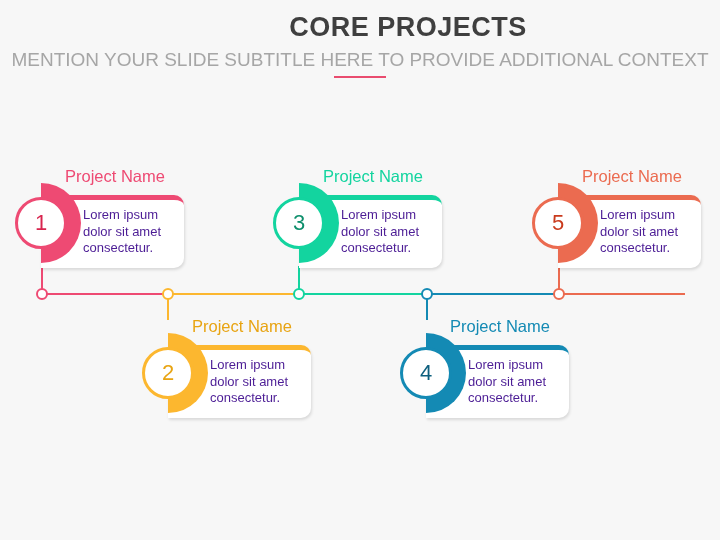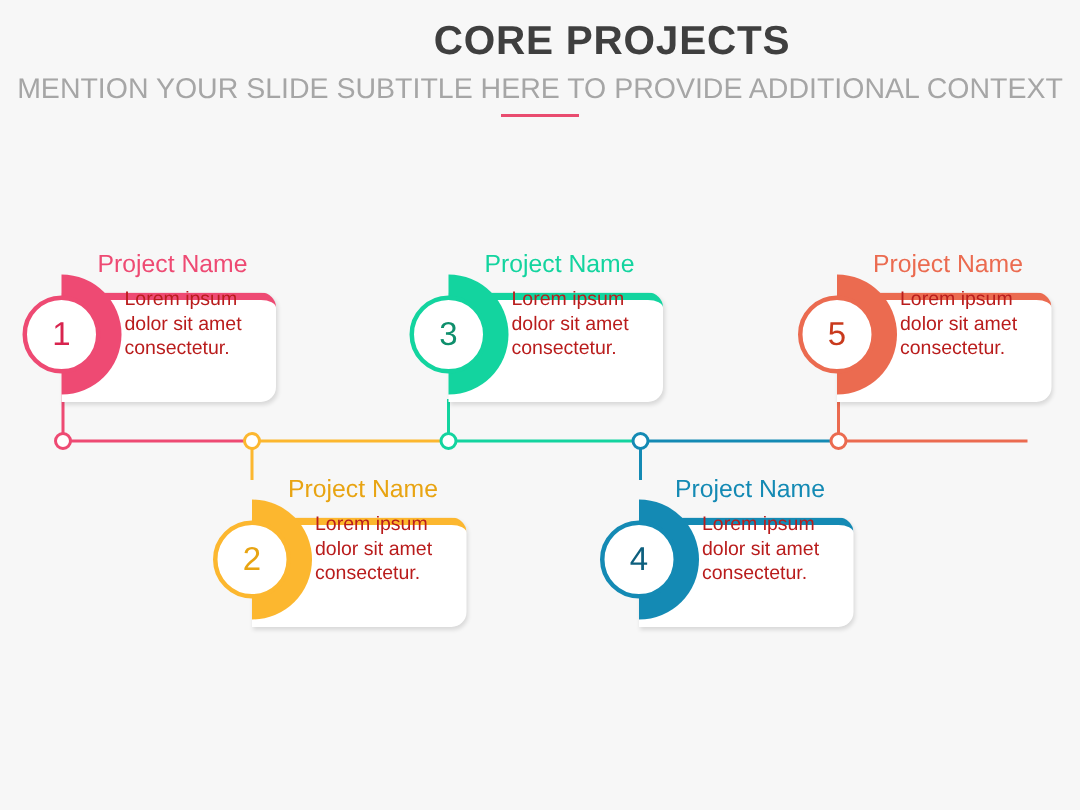--- a/index.html
+++ b/index.html
@@ -8,21 +8,21 @@
   .subtitle { position:absolute; top:49px; left:0; width:720px; text-align:center; font-size:19px; color:#a6a6a6; }
   .accent { position:absolute; top:76px; left:334px; width:52px; height:2px; background:#e94c6f; }
   .seg { position:absolute; height:1.5px; top:293px; }
   .vline { position:absolute; width:1.5px; }
   .dot { position:absolute; width:8px; height:8px; border-radius:50%; border:2.5px solid; background:#fff; top:288px; }
   .card { position:absolute; width:170px; height:82px; }
   .pname { position:absolute; top:-25px; left:24px; font-size:16.5px; white-space:nowrap; }
   .box { position:absolute; left:28px; top:12px; width:143px; height:68px; background:#fff; border-radius:0 10px 10px 0; border-top:5px solid; box-shadow:1px 2px 3px rgba(0,0,0,0.12); }
   .half { position:absolute; left:28px; top:0; width:40px; height:80px; border-radius:0 40px 40px 0; }
   .circ { position:absolute; left:2px; top:14px; width:46px; height:46px; border-radius:50%; background:#fff; border:3px solid; display:flex; align-items:center; justify-content:center; font-size:22px; }
-  .desc { position:absolute; left:70px; top:8px; font-size:13px; line-height:16.5px; color:#b91c1c; }
+  .desc { position:absolute; left:70px; top:24px; font-size:13px; line-height:16.5px; color:#4c1d95; }
 </style>
 </head>
 <body>
 
 <div class="title">CORE PROJECTS</div>
 <div class="subtitle">MENTION YOUR SLIDE SUBTITLE HERE TO PROVIDE ADDITIONAL CONTEXT</div>
 <div class="accent"></div>
 
 <div class="seg" style="left:42px;width:126px;background:#ee4a73;"></div>
 <div class="seg" style="left:168px;width:131px;background:#fcb72f;"></div>

